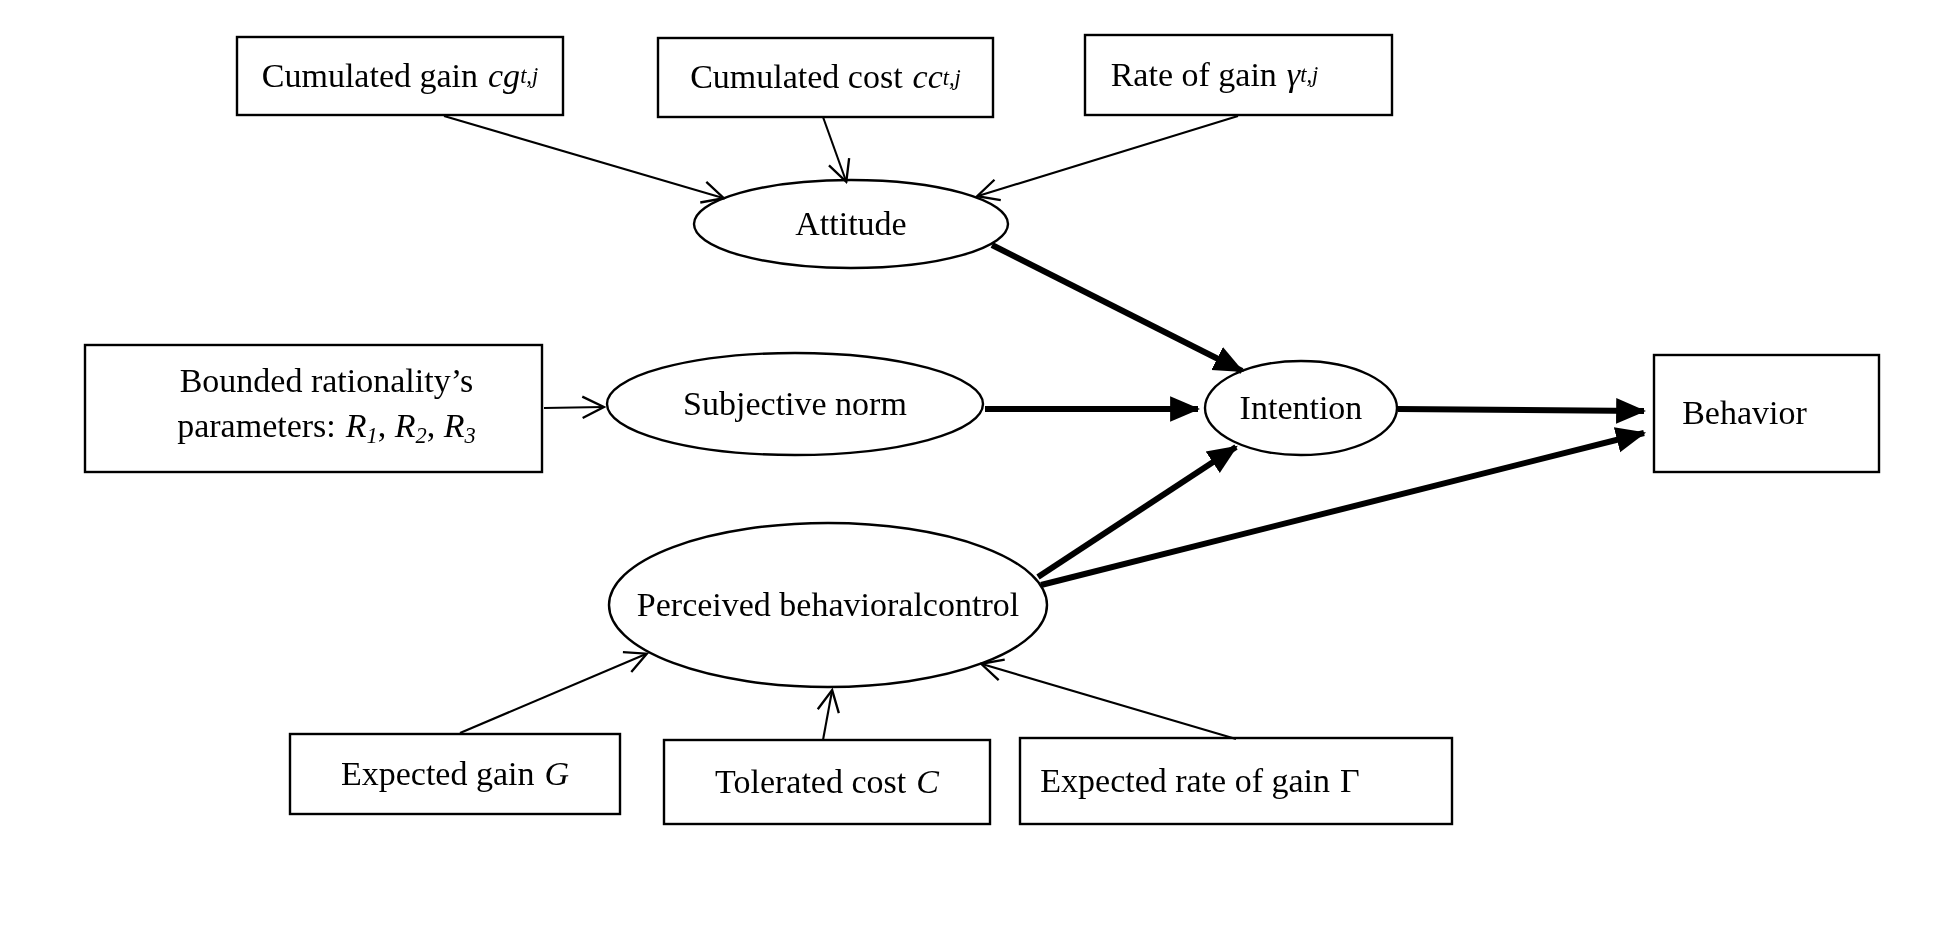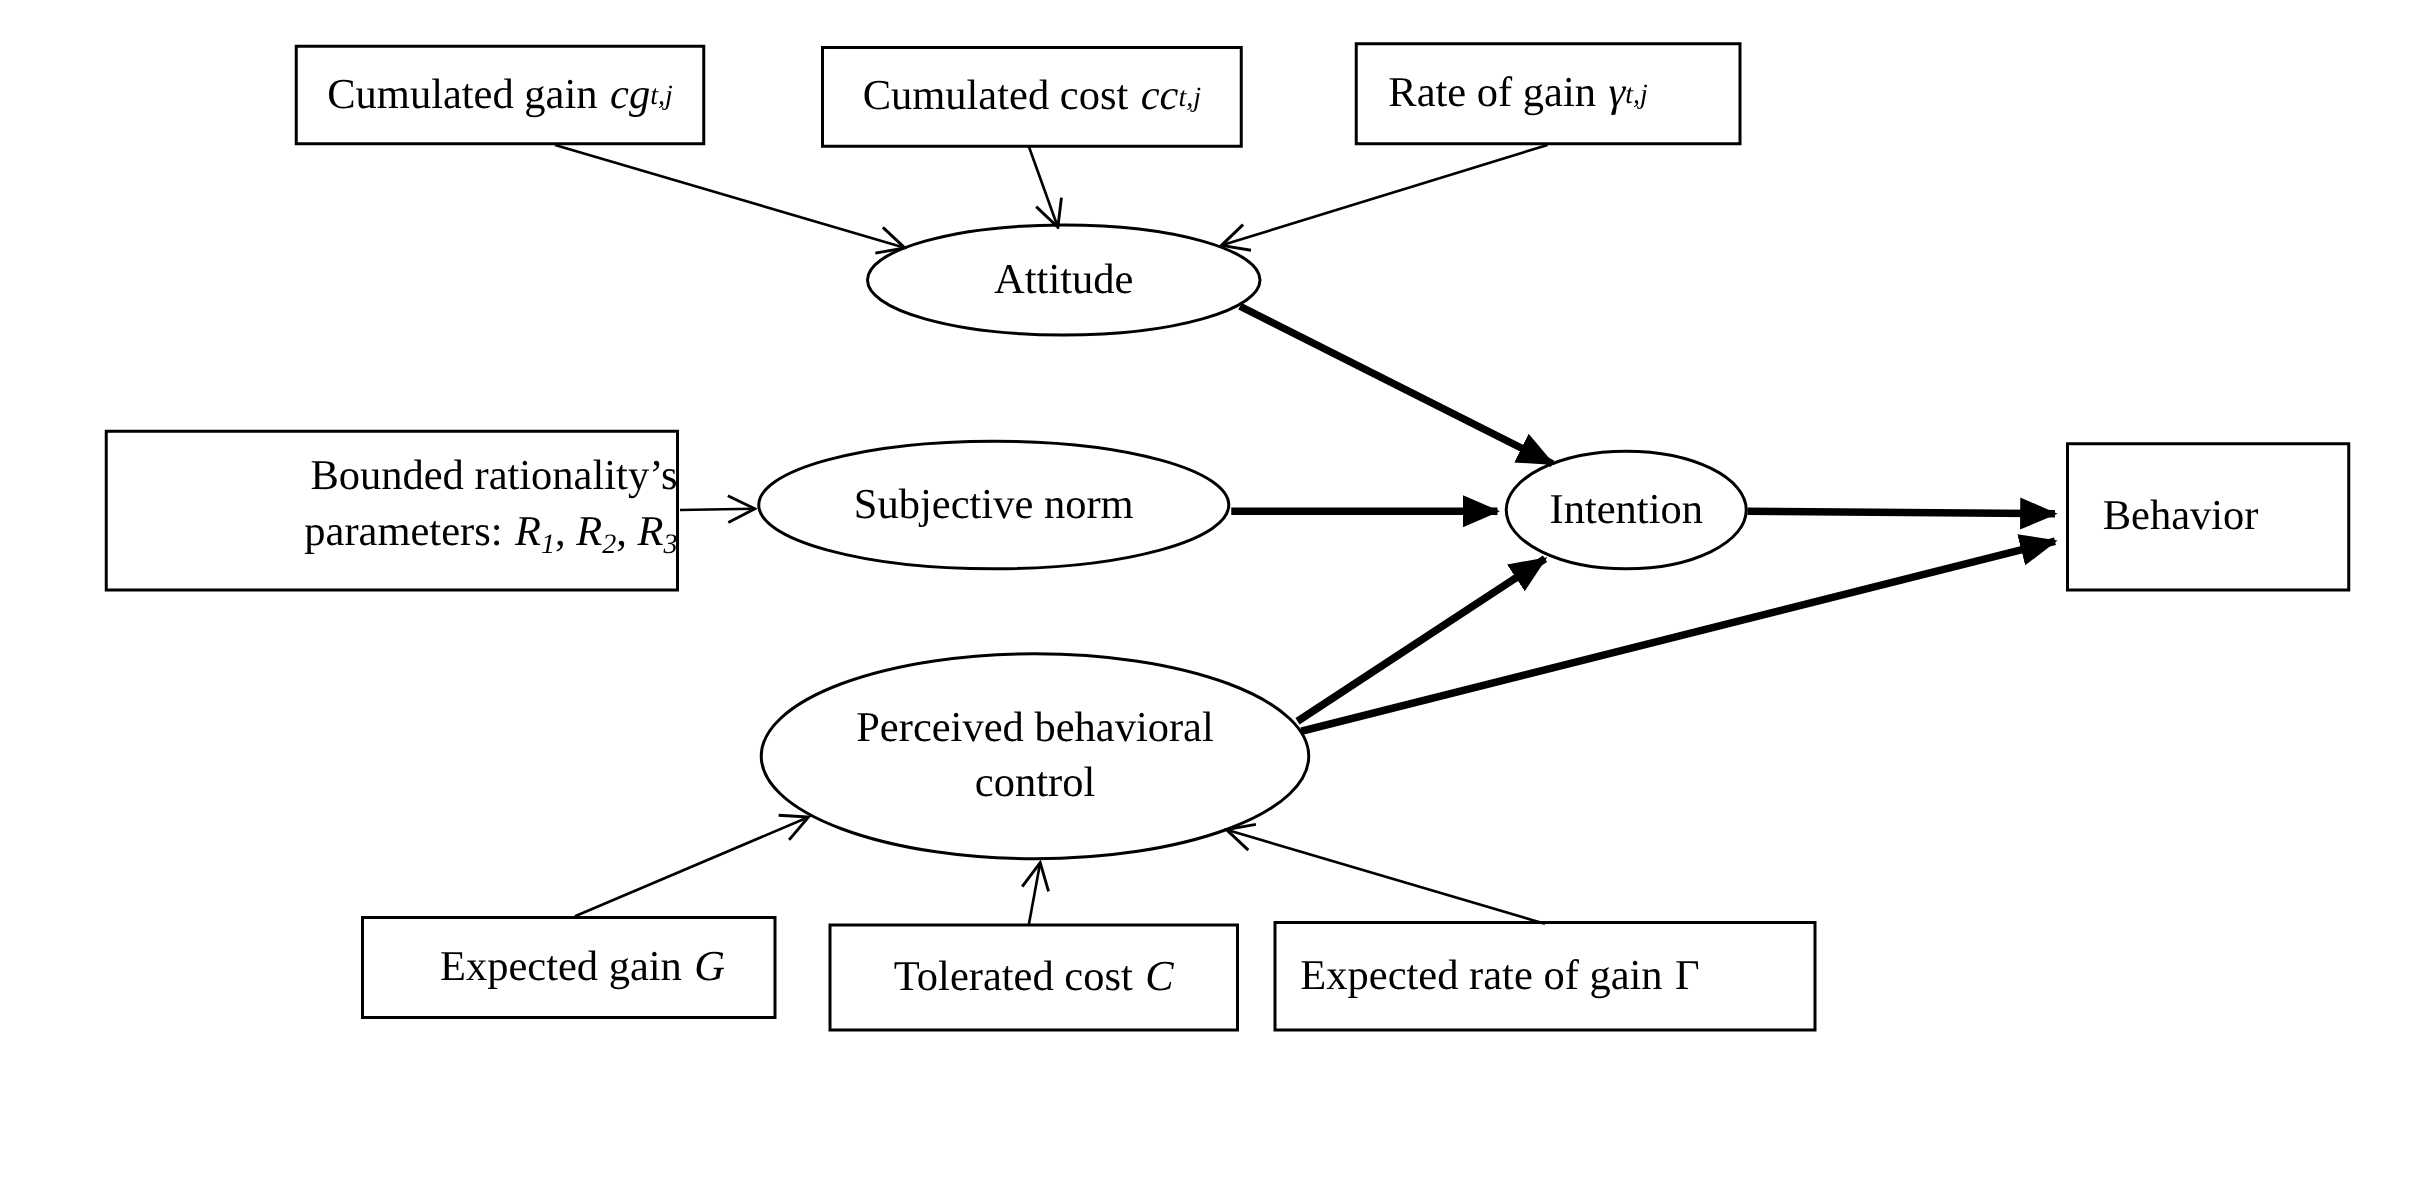--- a/index.html
+++ b/index.html
@@ -15,27 +15,27 @@
   }
   .lbl i{font-style:italic;}
   .sym{margin-left:10px;font-style:italic;}
   .sym-up{margin-left:10px;font-style:normal;}
   sub{font-size:0.66em;line-height:0;vertical-align:-0.28em;font-style:italic;}
   
   #lbl-cg {left:237px;top:37px;width:326px;height:78px;}
   #lbl-cc {left:658px;top:38px;width:335px;height:79px;}
   #lbl-rg {left:1085px;top:35px;width:259px;height:80px;}
   #lbl-att{left:694px;top:180px;width:314px;height:88px;}
-  #lbl-br {left:85px;top:345px;width:457px;height:127px;display:block;text-align:right;
+  #lbl-br {left:85px;top:345px;width:457px;height:127px;display:block;text-align:center;
            padding:14px 0 0 26px;box-sizing:border-box;line-height:1.32;}
   #lbl-sn {left:607px;top:353px;width:376px;height:102px;}
   #lbl-int{left:1205px;top:361px;width:192px;height:94px;}
   #lbl-beh{left:1654px;top:355px;width:181px;height:117px;}
-  #lbl-pbc{left:609px;top:523px;width:438px;height:164px;flex-direction:column;line-height:1.28;}
-  #lbl-eg {left:290px;top:734px;width:330px;height:80px;margin-left:11px;}
+  #lbl-pbc{left:609px;top:523px;width:438px;height:164px;flex-direction:row;line-height:1.28;}
+  #lbl-eg {left:290px;top:734px;width:330px;height:80px;}
   #lbl-tc {left:664px;top:740px;width:326px;height:84px;}
   #lbl-er {left:1020px;top:738px;width:360px;height:86px;}
 </style>
 </head>
 <body>
 
 <div class="canvas">
 
   <svg width="1940" height="944" viewBox="0 0 1940 944">
     <defs>

